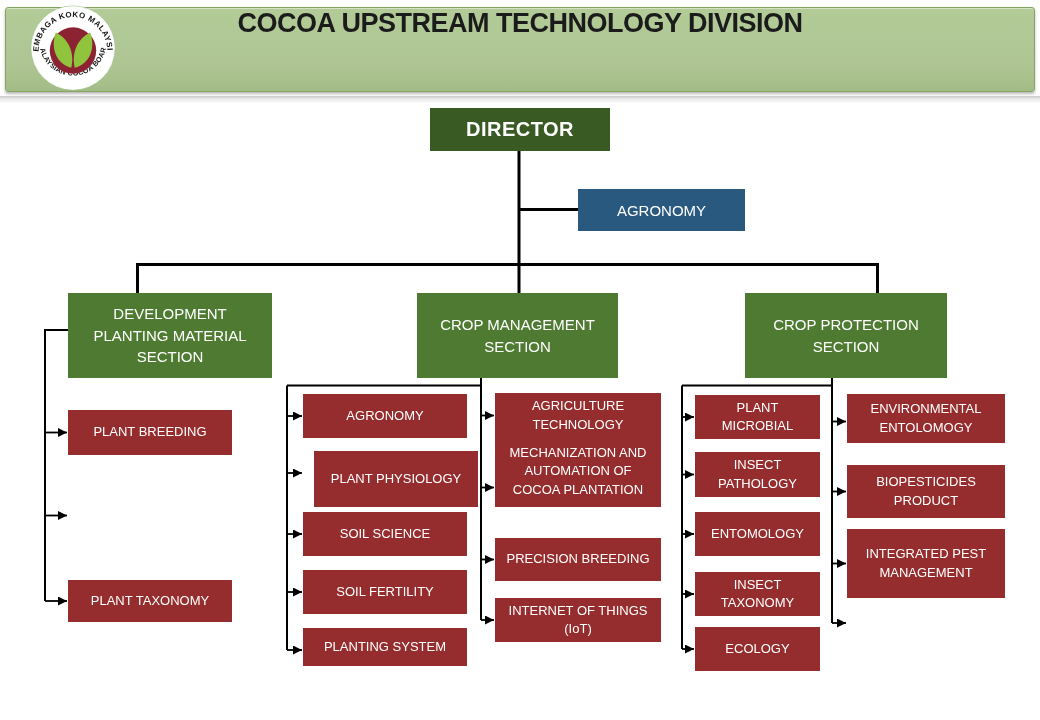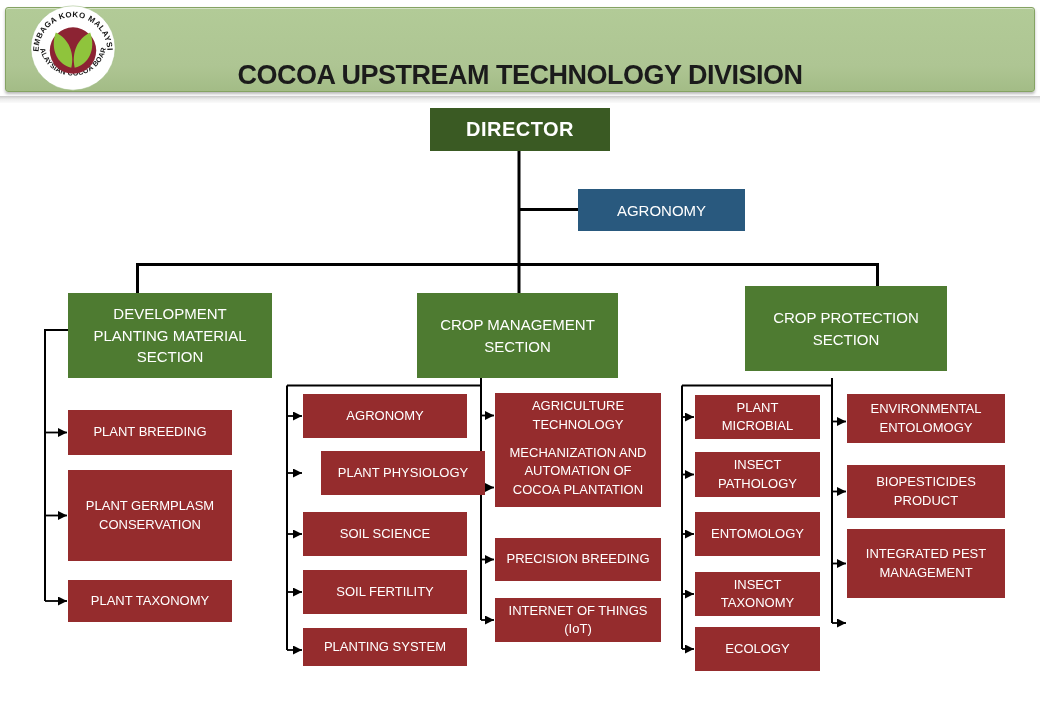--- a/index.html
+++ b/index.html
@@ -5,21 +5,21 @@
   html,body{margin:0;padding:0;background:#fff;}
   .page{position:relative;width:1040px;height:720px;overflow:hidden;background:#fff;
         font-family:"Liberation Sans",sans-serif;}
 
   
   .banner{position:absolute;left:5px;top:7px;width:1028px;height:83px;
           background:linear-gradient(180deg,var(--header-bg,#B2CB97) 0%,#aec593 70%,#a3bc86 100%);
           border:1px solid var(--header-border,#85A363);
           border-radius:3px;
           box-shadow:inset 0 1px 0 rgba(255,255,255,.45), 0 2px 3px rgba(100,100,100,.45);
-          display:flex;align-items:flex-end;justify-content:center;}
+          display:flex;align-items:flex-start;justify-content:center;}
   .title{margin:0;font-size:27px;font-weight:bold;letter-spacing:-.5px;
          color:var(--title-text,#1B1B1B);}
   .logo{position:absolute;left:27px;top:5px;width:92px;height:86px;}
   .divider{position:absolute;left:0;top:96px;width:1040px;height:7px;
            background:linear-gradient(180deg,#c9c9c9 0%,#ececec 45%,#fbfbfb 100%);}
 
   
   .node{position:absolute;display:flex;align-items:center;justify-content:center;
         text-align:center;color:#fff;white-space:pre-line;box-sizing:border-box;padding:19px 4px;}
   .director{background:var(--director-bg,#3A5A23);font-size:20px;font-weight:bold;letter-spacing:.5px;}
@@ -112,30 +112,28 @@
   </svg>
 
   <div class="node director" style="left:430px;top:108px;width:180px;height:43px">DIRECTOR</div>
   <div class="node secretary" style="left:578px;top:189px;width:167px;height:42px">AGRONOMY</div>
 
   <div class="node section" style="left:68px;top:293px;width:204px;height:85px">DEVELOPMENT
 PLANTING MATERIAL
 SECTION</div>
   <div class="node section" style="left:417px;top:293px;width:201px;height:85px">CROP MANAGEMENT
 SECTION</div>
-  <div class="node section" style="left:745px;top:286px;width:202px;height:85px">CROP PROTECTION
+  <div class="node section" style="left:745px;top:293px;width:202px;height:85px">CROP PROTECTION
 SECTION</div>
 
   <div class="node unit" style="left:68px;top:410px;width:164px;height:45px">PLANT BREEDING</div>
-  <div class="node unit" style="left:68px;top:470px;width:164px;height:91px">PLANT GERMPLASM
-CONSERVATION</div>
   <div class="node unit" style="left:68px;top:580px;width:164px;height:42px">PLANT TAXONOMY</div>
 
   <div class="node unit" style="left:303px;top:394px;width:164px;height:44px">AGRONOMY</div>
-  <div class="node unit" style="left:321px;top:451px;width:164px;height:44px">PLANT PHYSIOLOGY</div>
+  <div class="node unit" style="left:314px;top:451px;width:164px;height:56px">PLANT PHYSIOLOGY</div>
   <div class="node unit" style="left:303px;top:512px;width:164px;height:44px">SOIL SCIENCE</div>
   <div class="node unit" style="left:303px;top:570px;width:164px;height:44px">SOIL FERTILITY</div>
   <div class="node unit" style="left:303px;top:628px;width:164px;height:32px">PLANTING SYSTEM</div>
 
   <div class="node unit" style="left:495px;top:393px;width:166px;height:45px">AGRICULTURE
 TECHNOLOGY</div>
   <div class="node unit" style="left:495px;top:436px;width:166px;height:71px">MECHANIZATION AND
 AUTOMATION OF
 COCOA PLANTATION</div>
   <div class="node unit" style="left:495px;top:538px;width:166px;height:43px">PRECISION BREEDING</div>

